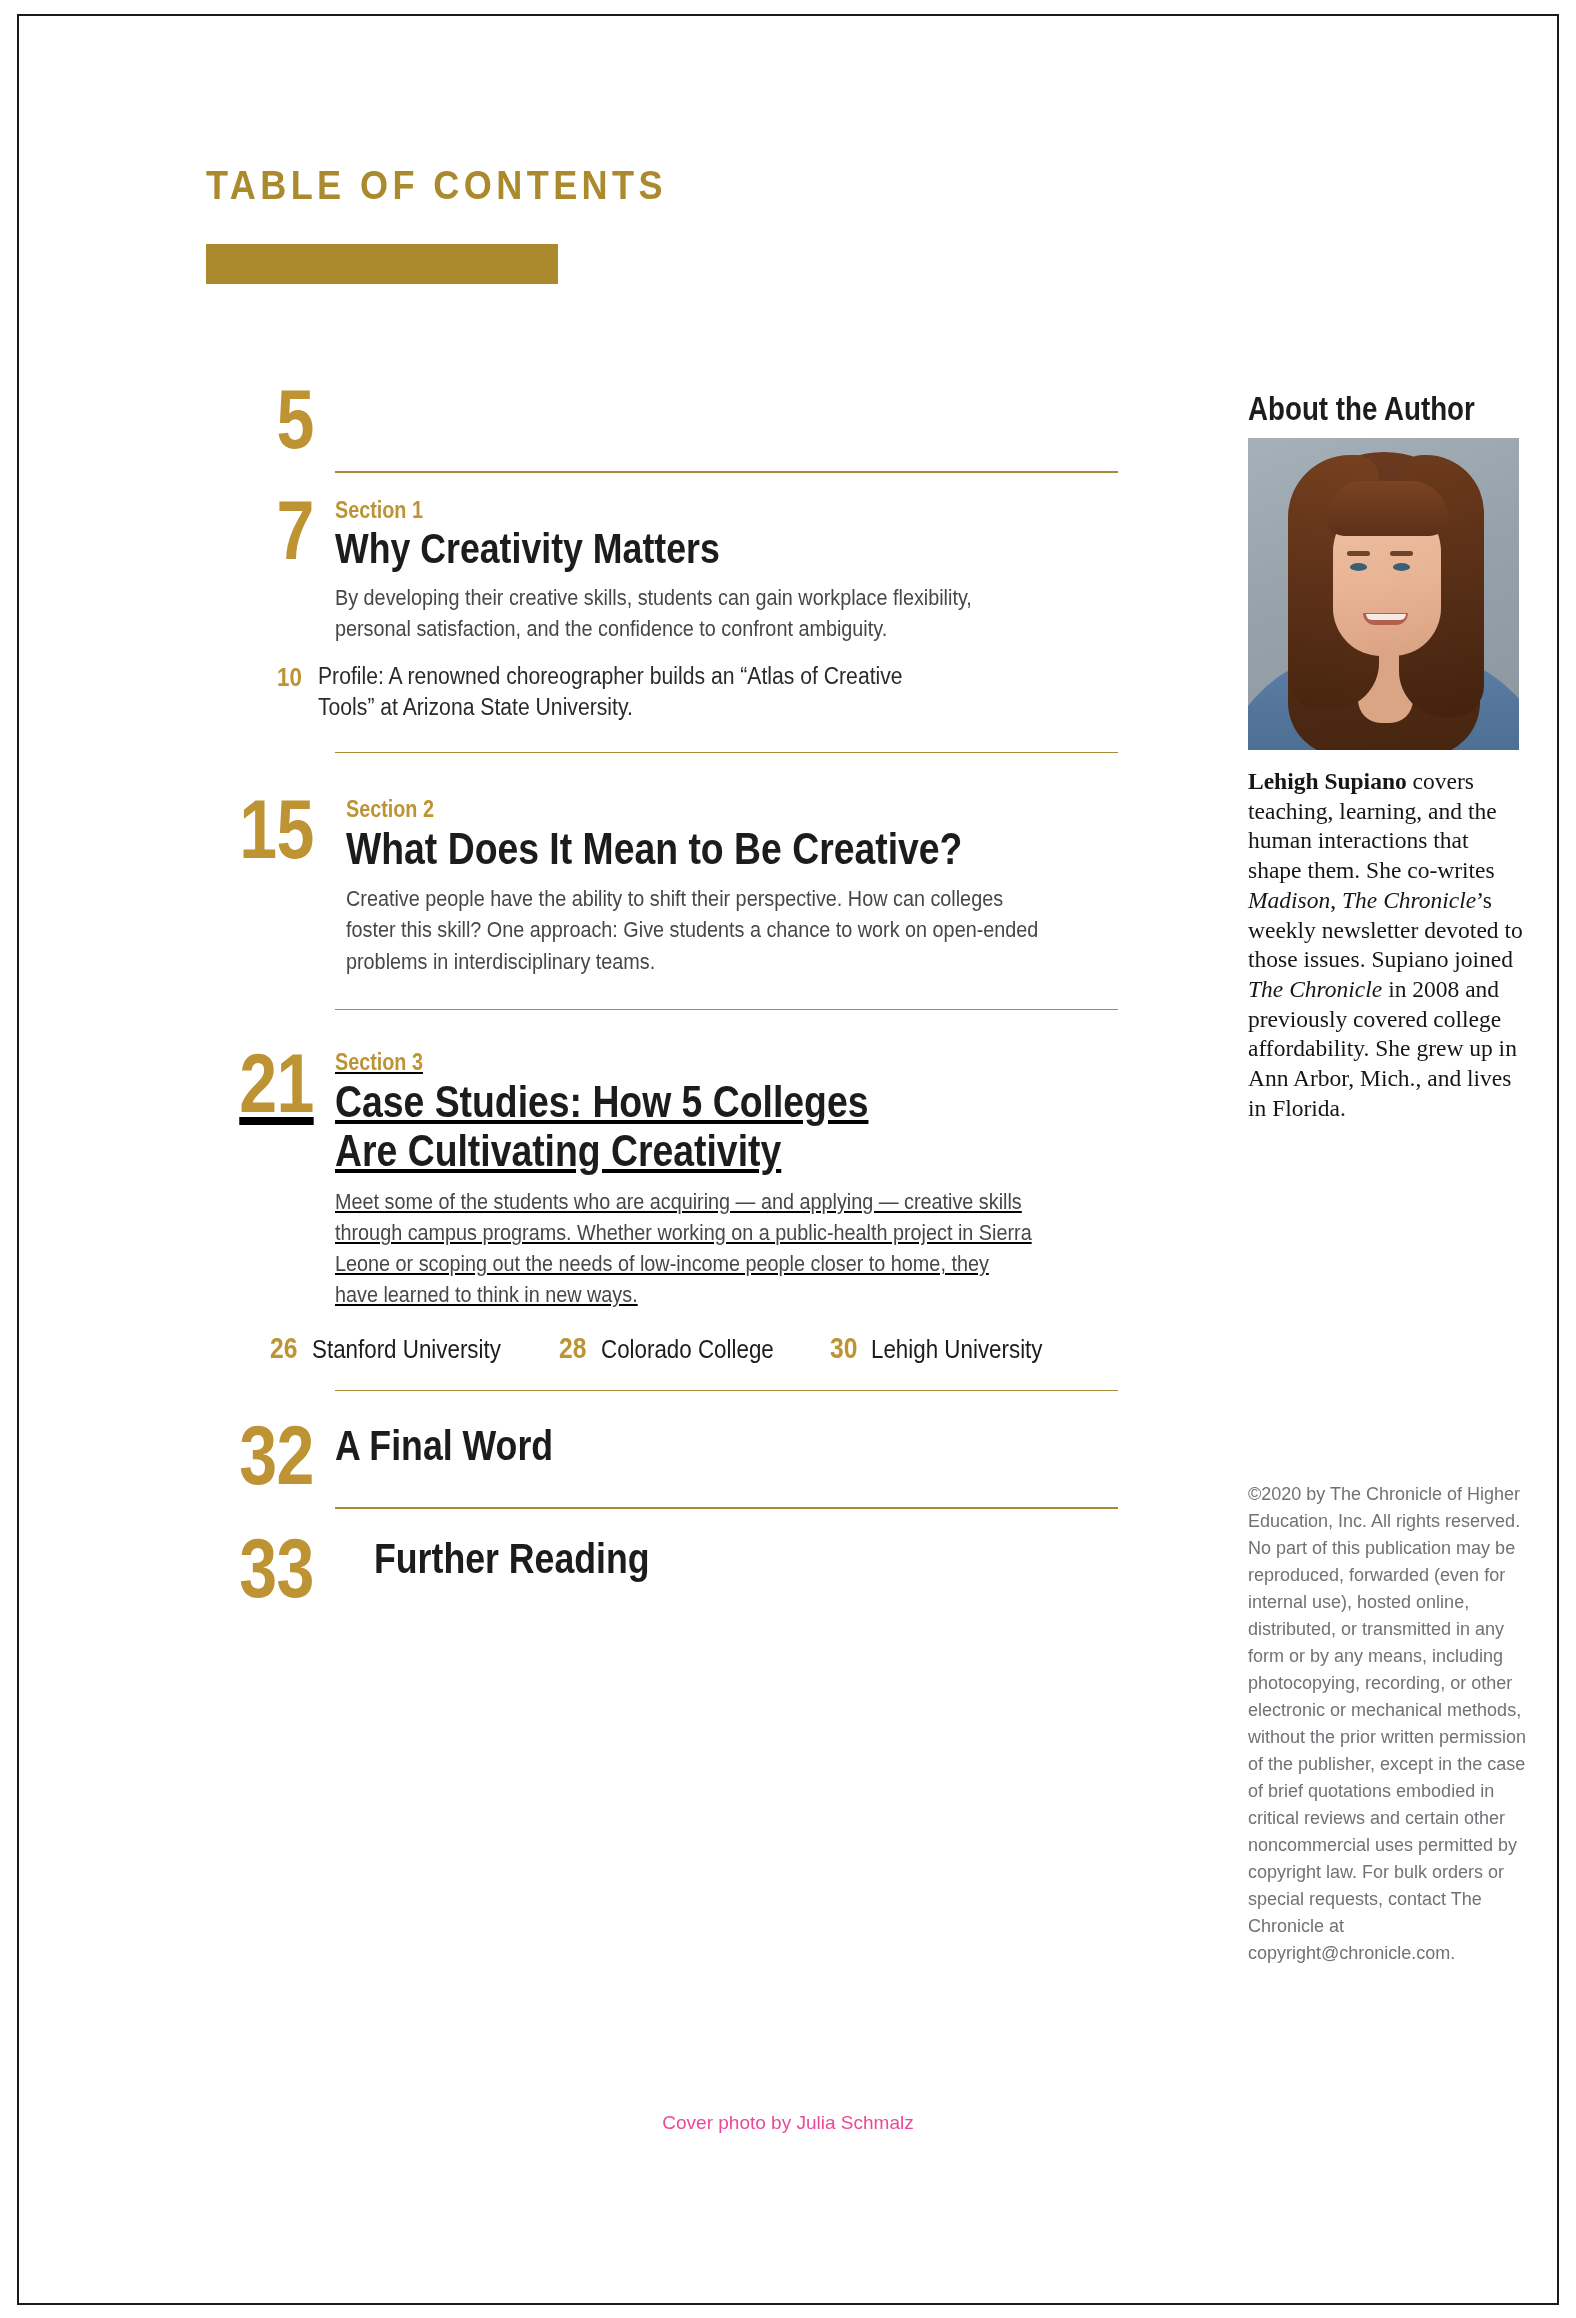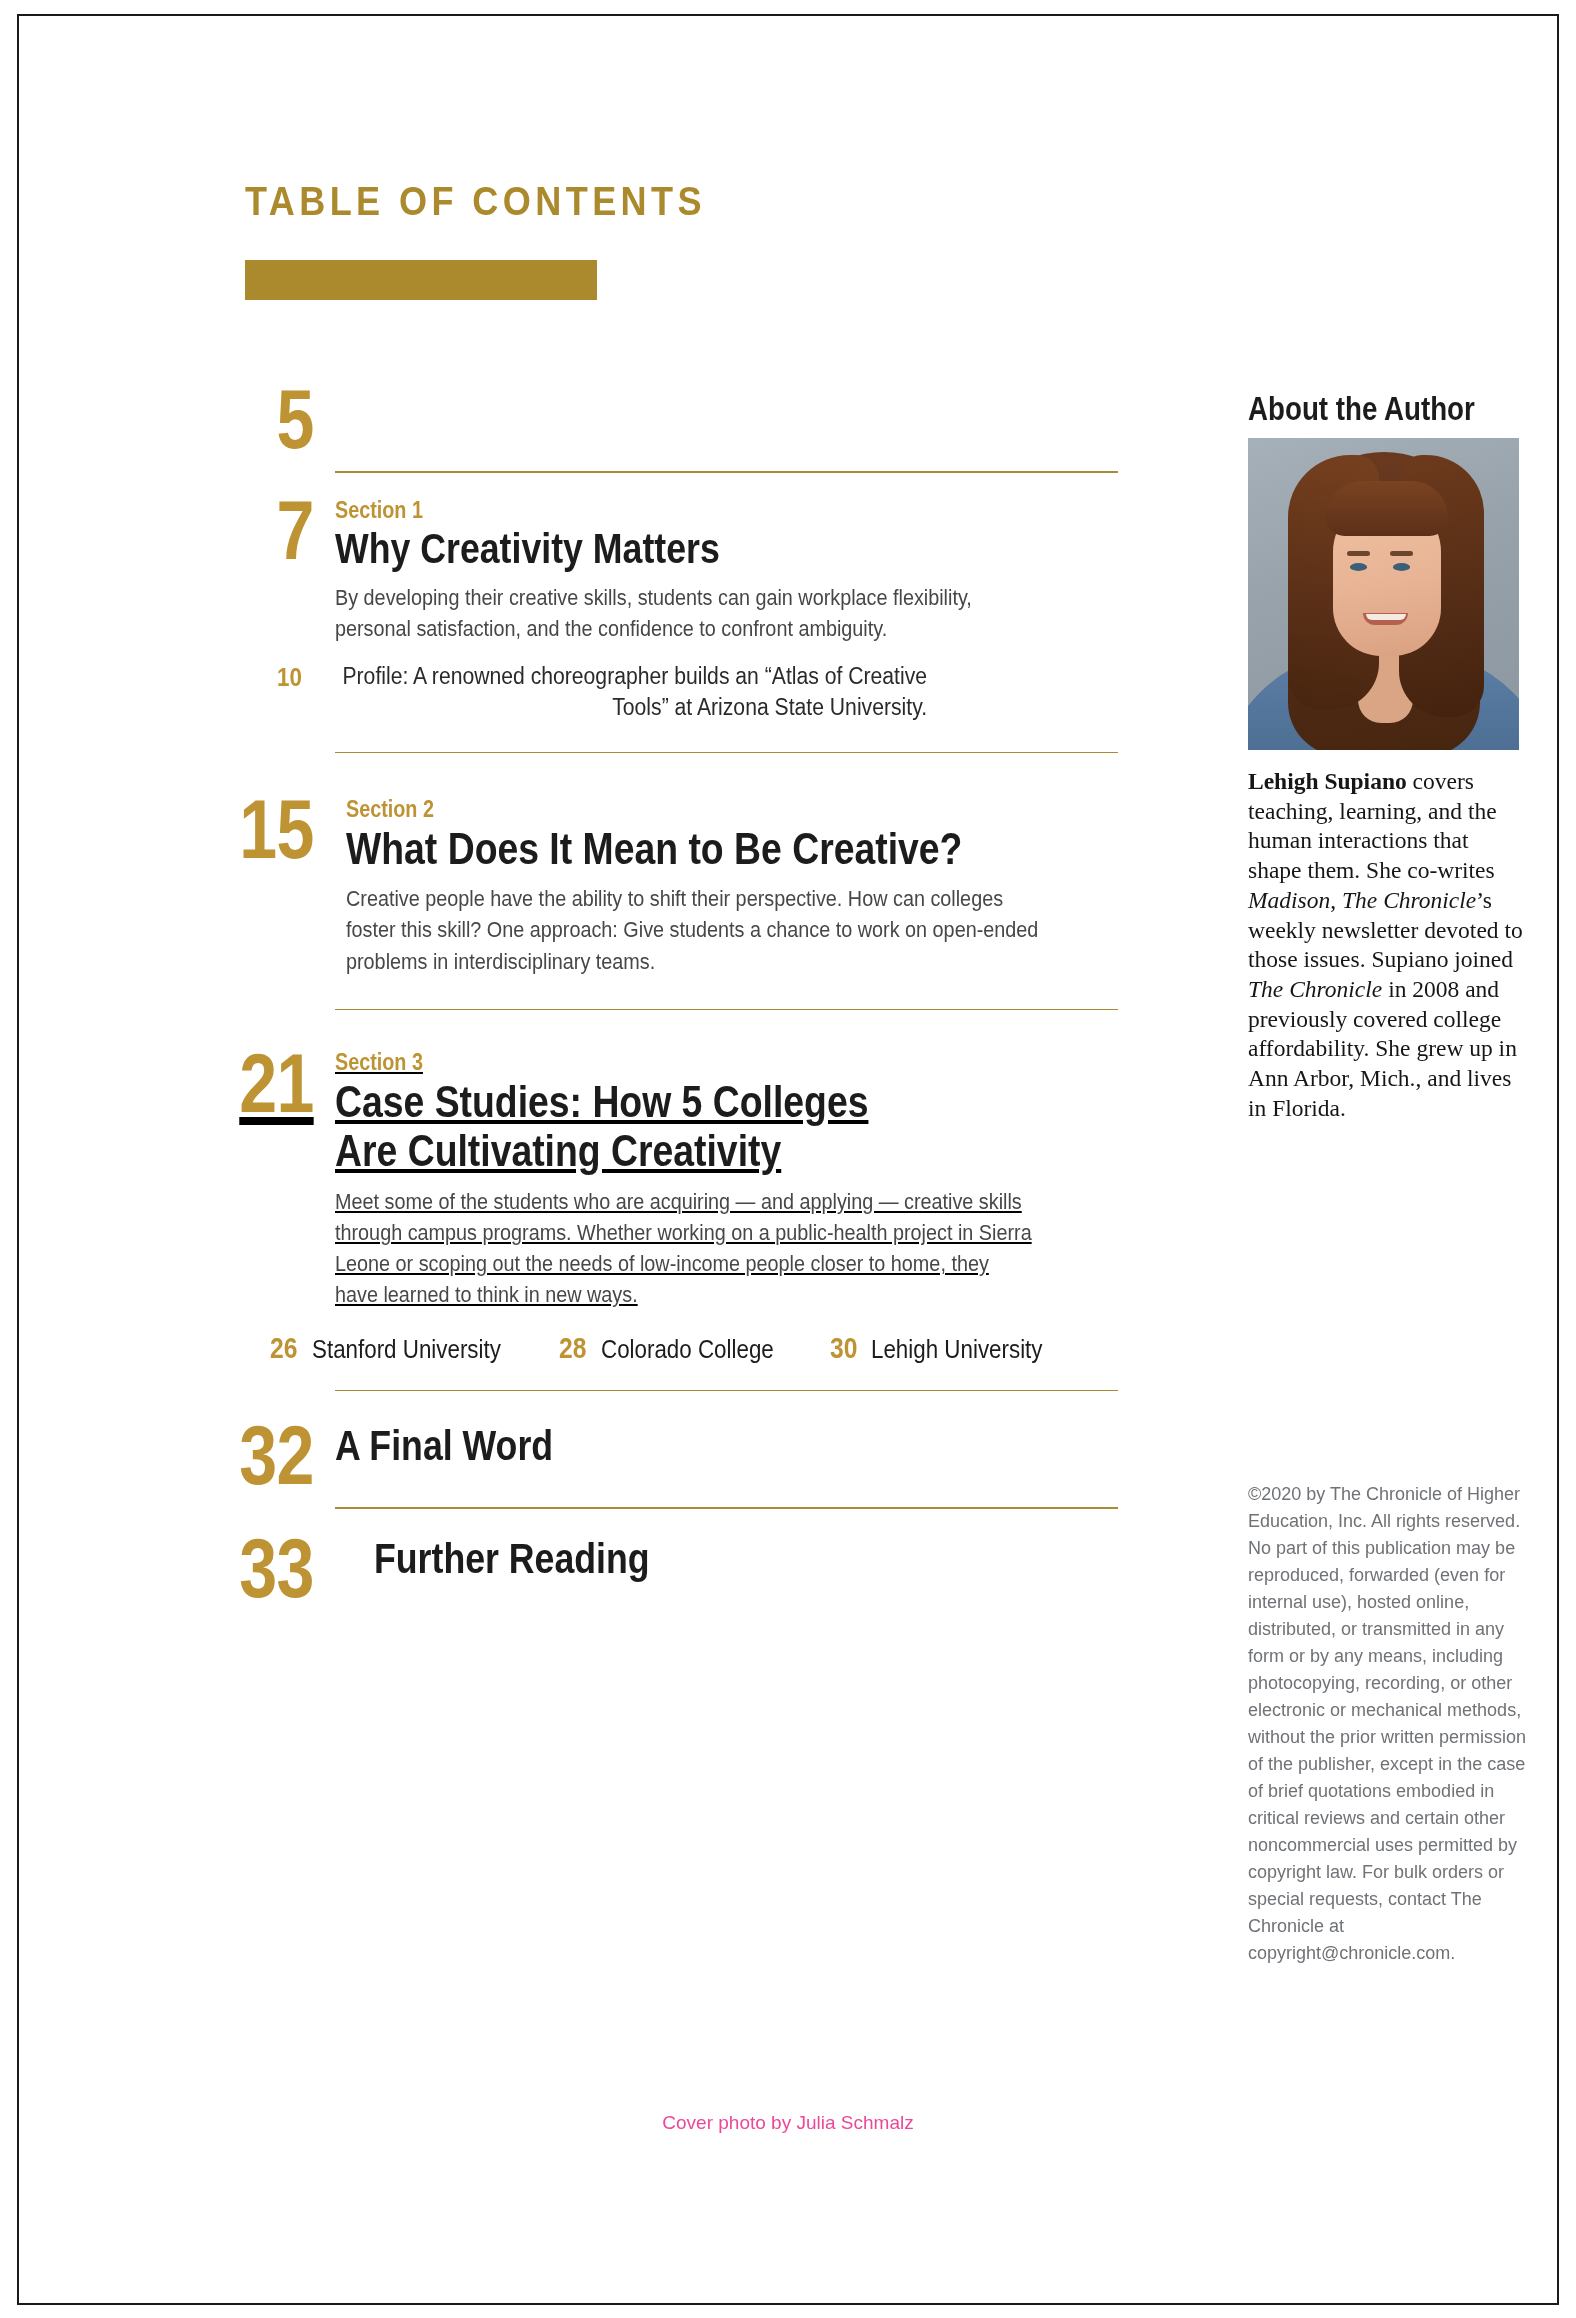--- a/index.html
+++ b/index.html
@@ -30,22 +30,21 @@
     bottom: 14px;
     border: 2.3px solid #1a1a1a;
     box-sizing: border-box;
     pointer-events: none;
   }
 
   
   .masthead {
     position: absolute;
     left: 206px;
-    top: 181px;
-    margin-left: 39px;
+    top: 165px;
   }
   .masthead-title {
     font-family: "Liberation Sans Narrow", "Liberation Sans", sans-serif;
     font-weight: 700;
     font-size: 41px;
     line-height: 1;
     letter-spacing: 5px;
     color: #ab8a2e;
     transform: scaleX(0.88);
     transform-origin: left center;
@@ -132,21 +131,20 @@
     transform: scaleX(0.90);
     transform-origin: left top;
   }
 
   
   .subentry {
     display: flex;
     align-items: flex-start;
     margin-top: 17px;
     margin-left: 71px;
-    text-align: right;
   }
   .subentry-num {
     font-family: "Liberation Sans Narrow", "Liberation Sans", sans-serif;
     font-weight: 700;
     color: #bd9334;
     font-size: 26px;
     line-height: 1.26;
     flex: 0 0 auto;
     margin-right: 12.3px;
     transform: scaleX(0.86);

